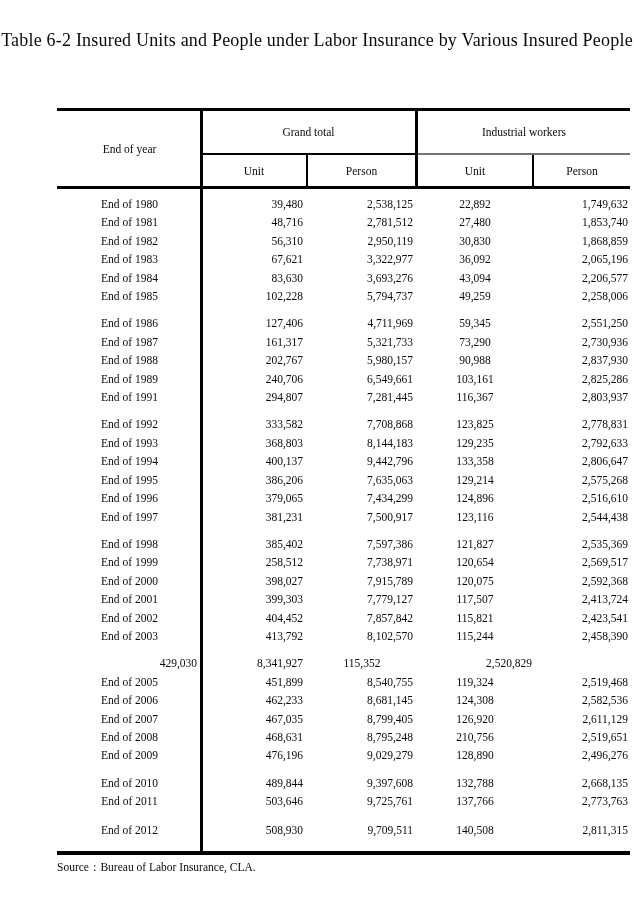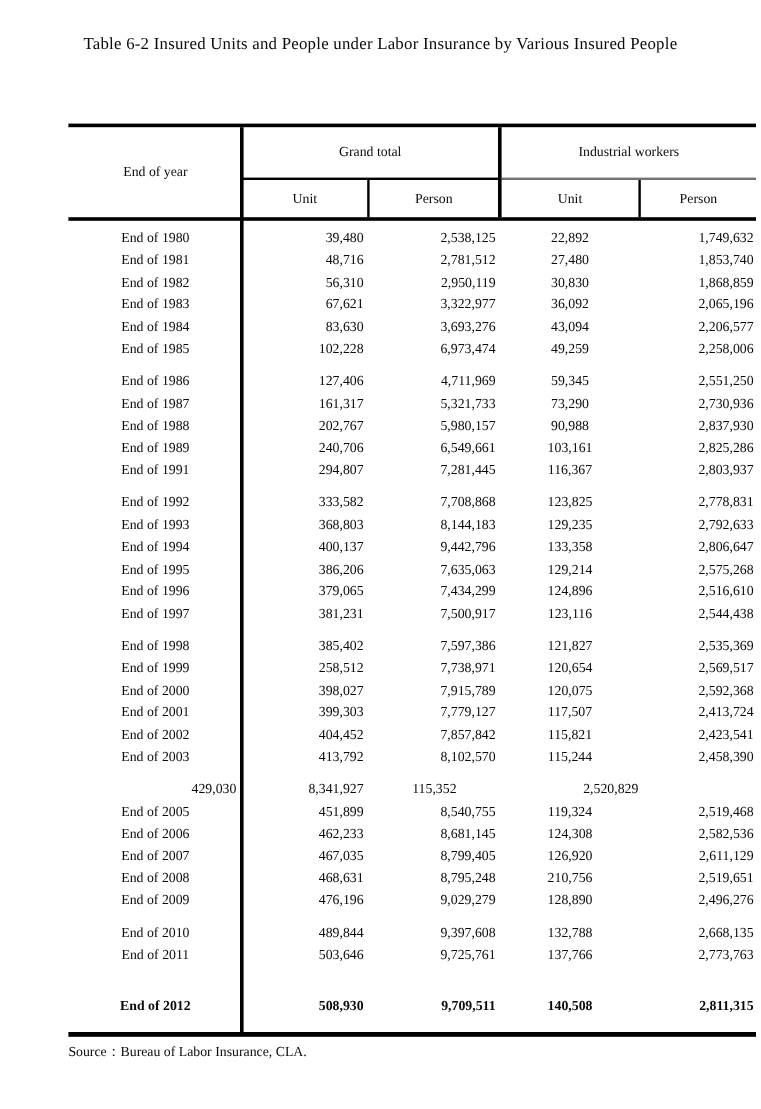--- a/index.html
+++ b/index.html
@@ -8,21 +8,21 @@
     width: 634px;
     height: 924px;
     overflow: hidden;
     font-family: "Liberation Serif", "DejaVu Serif", serif;
     color: #0a0a0a;
     position: relative;
   }
   .title {
     padding-top: 30px;
     text-align: center;
-    font-size: 14px;
+    font-size: 18px;
     font-weight: normal;
     letter-spacing: 0.2px;
   }
   .tbl {
     position: relative;
     margin-left: 57px;
     margin-top: 57px;
     width: 573px;
     border-top: 3px solid #000;
     border-bottom: 4px solid #000;
@@ -55,21 +55,21 @@
   .h-person1 { grid-column: 3; grid-row: 2; border-right: 3px solid #000; }
   .h-unit2 { grid-column: 4; grid-row: 2; border-right: 2px solid #000; }
   .h-person2 { grid-column: 5; grid-row: 2; }
   .tbody {
     padding-top: 6px;
     padding-bottom: 12px;
     font-size: 11.5px;
   }
   .row-group { margin-top: 9px; }
   .row-group:first-child { margin-top: 0; }
-  .row-group:last-child { margin-top: 24px; font-weight: bold; }
+  .row-group:last-child { margin-top: 10px; }
   .trow {
     display: grid;
     grid-template-columns: 145px 106px 110px 116px 96px;
     line-height: 18.4px;
   }
   .cell.year { text-align: center; }
   .cell.num { text-align: right; font-variant-numeric: tabular-nums; }
   .cell.c1 { padding-right: 5px; }
   .cell.c2 { padding-right: 5px; }
   .cell.c3 { padding-right: 2px; text-align: center; }
@@ -128,21 +128,21 @@
         <div class="trow">
           <div class="cell year">End of 1984</div>
           <div class="cell num c1">83,630</div>
           <div class="cell num c2">3,693,276</div>
           <div class="cell num c3">43,094</div>
           <div class="cell num c4">2,206,577</div>
         </div>
         <div class="trow">
           <div class="cell year">End of 1985</div>
           <div class="cell num c1">102,228</div>
-          <div class="cell num c2">6,973,474</div>
+          <div class="cell num c2">5,794,737</div>
           <div class="cell num c3">49,259</div>
           <div class="cell num c4">2,258,006</div>
         </div>
       </div>
       <div class="row-group">
         <div class="trow">
           <div class="cell year">End of 1986</div>
           <div class="cell num c1">127,406</div>
           <div class="cell num c2">4,711,969</div>
           <div class="cell num c3">59,345</div>

